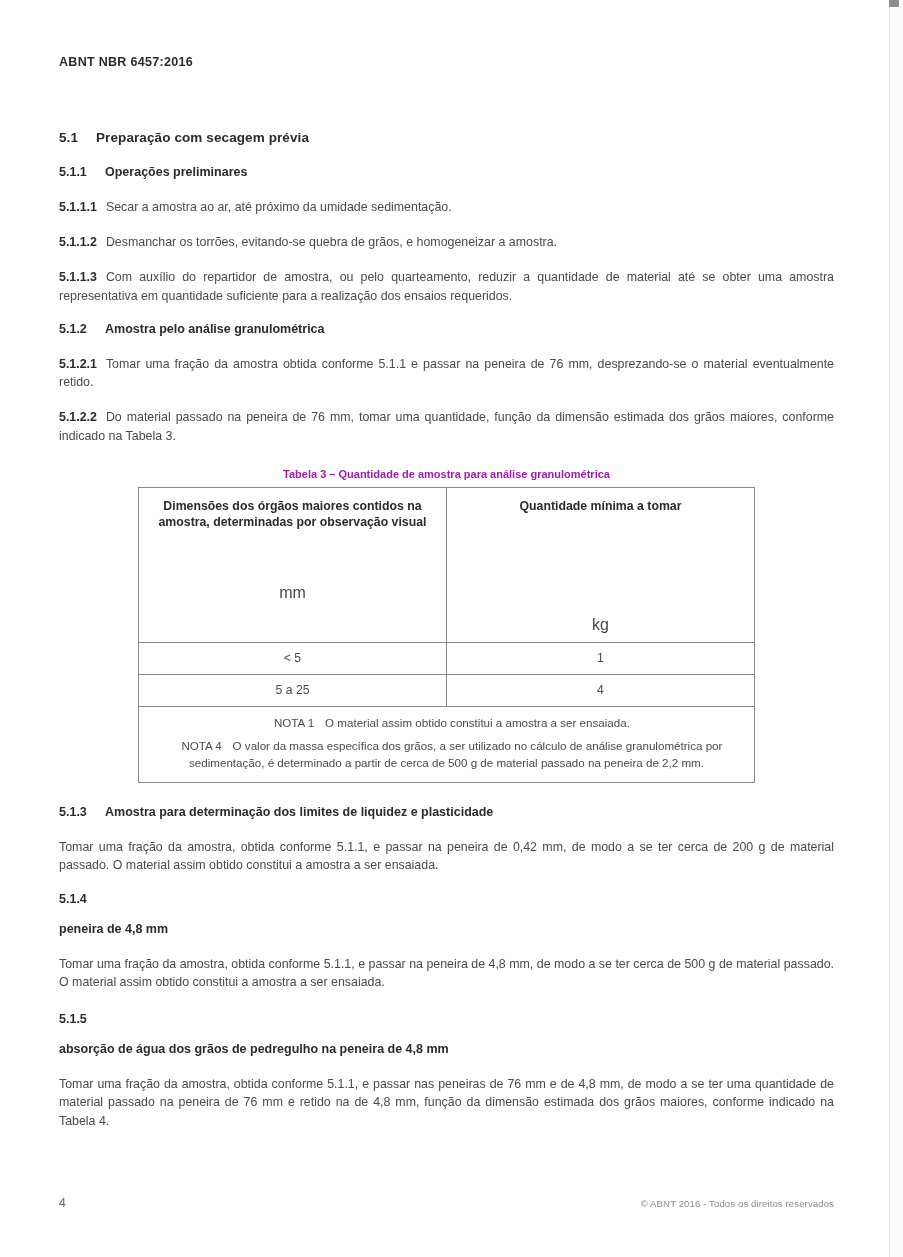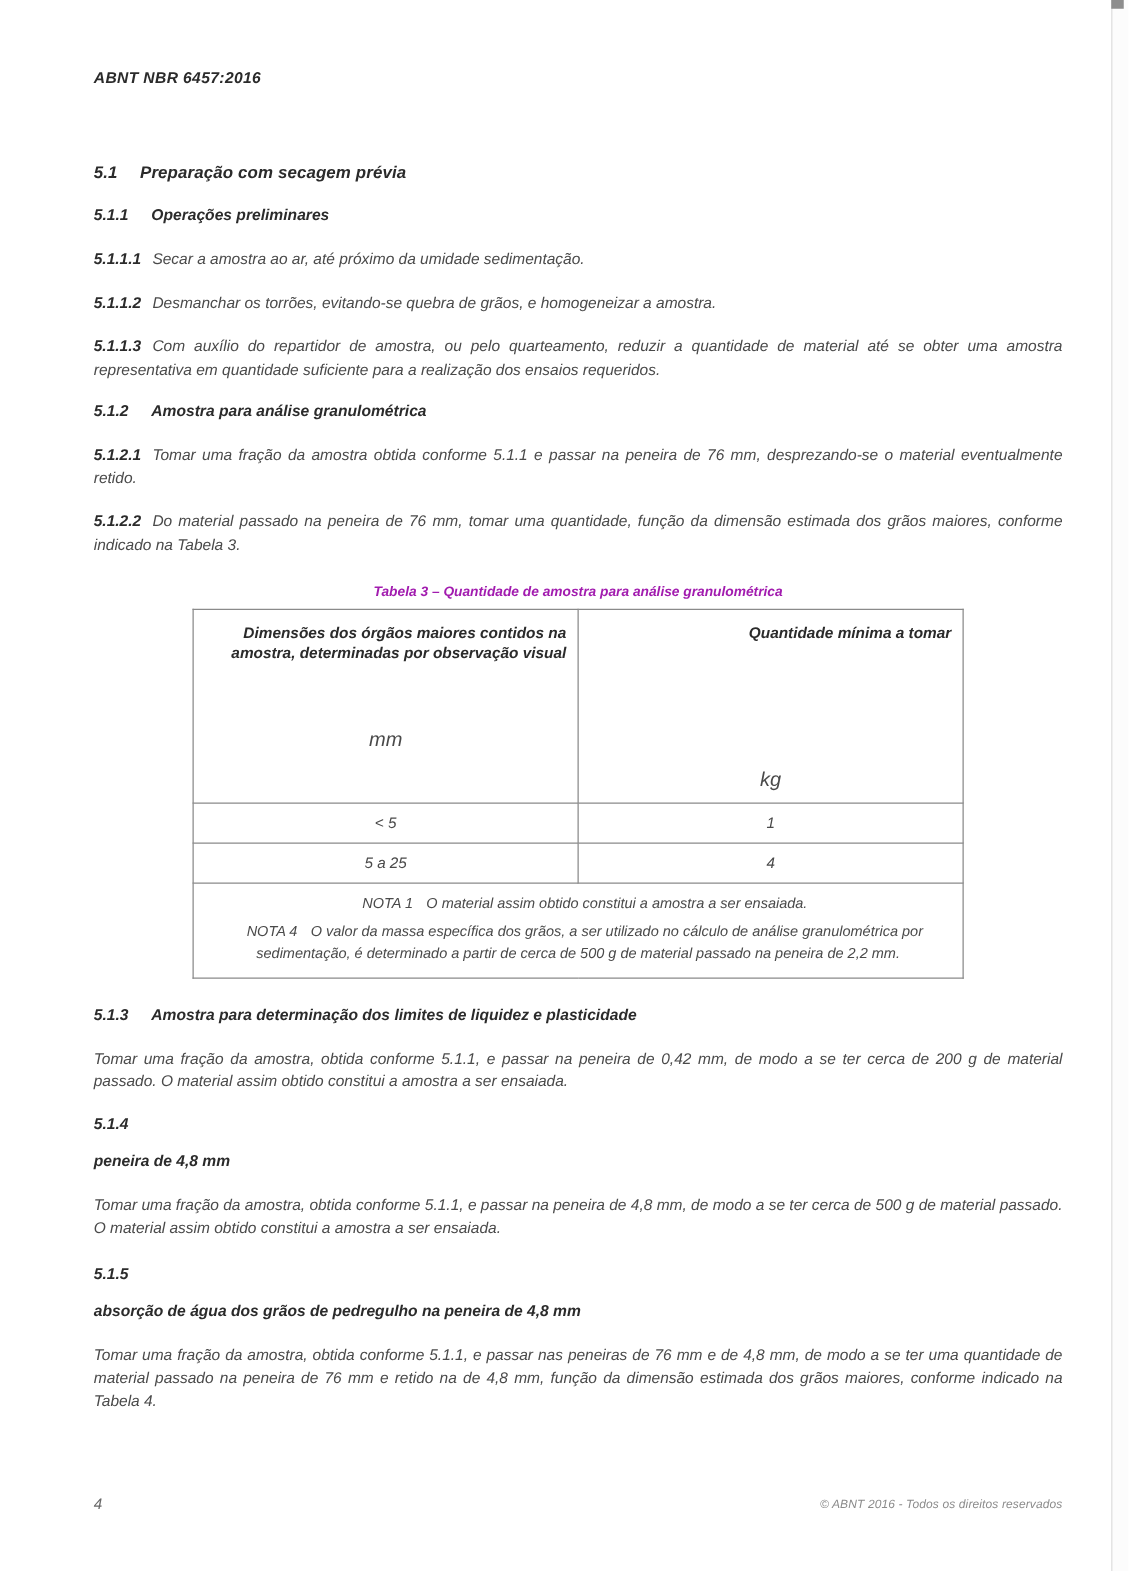--- a/index.html
+++ b/index.html
@@ -43,25 +43,24 @@
     position: absolute;
     top: 0;
     right: 4px;
     width: 10px;
     height: 7px;
     background: #8d8d8d;
   }
 
   .sheet {
     position: absolute;
-    left: 75px;
+    left: 59px;
     top: 0;
     width: 775px;
     height: 100%;
-    font-style: italic;
   }
 
   .doc-header {
     position: absolute;
     top: 55px;
     left: 0;
     font-size: 12.5px;
     font-weight: bold;
     letter-spacing: 0.3px;
     color: #2b2b2b;
@@ -132,21 +131,20 @@
   }
   table.abnt th.col-a { width: 305px; }
   table.abnt th.col-b { width: 305px; }
   .th-inner {
     padding: 9px 8px 0 8px;
     font-size: 12.3px;
     font-weight: bold;
     line-height: 1.34;
     color: #2b2b2b;
     min-height: 72px;
-    text-align: right;
   }
   .th-unit {
     font-size: 16px;
     font-weight: normal;
     color: #4a4a4a;
     padding: 0 8px 7px 8px;
     margin-top: 14px;
   }
   .th-unit.pushed { margin-top: 46px; }
   table.abnt td.datacell {
@@ -242,21 +240,21 @@
 
       <p class="body">
         <span class="lead">5.1.1.2</span><span class="lead-gap"></span><span>Desmanchar os torrões, evitando-se quebra de grãos, e homogeneizar a amostra.</span>
       </p>
 
       <p class="body">
         <span class="lead">5.1.1.3</span><span class="lead-gap"></span><span>Com auxílio do repartidor de amostra, ou pelo quarteamento, reduzir a quantidade de material até se obter uma amostra representativa em quantidade suficiente para a realização dos ensaios requeridos.</span>
       </p>
 
       <h3 class="sec-h2">
-        <span class="num">5.1.2</span><span>Amostra para análise granulométrica</span>
+        <span class="num">5.1.2</span><span>Amostra pelo análise granulométrica</span>
       </h3>
 
       <p class="body">
         <span class="lead">5.1.2.1</span><span class="lead-gap"></span><span>Tomar uma fração da amostra obtida conforme 5.1.1 e passar na peneira de 76 mm, desprezando-se o material eventualmente retido.</span>
       </p>
 
       <p class="body">
         <span class="lead">5.1.2.2</span><span class="lead-gap"></span><span>Do material passado na peneira de 76 mm, tomar uma quantidade, função da dimensão estimada dos grãos maiores, conforme indicado na Tabela 3.</span>
       </p>
 

